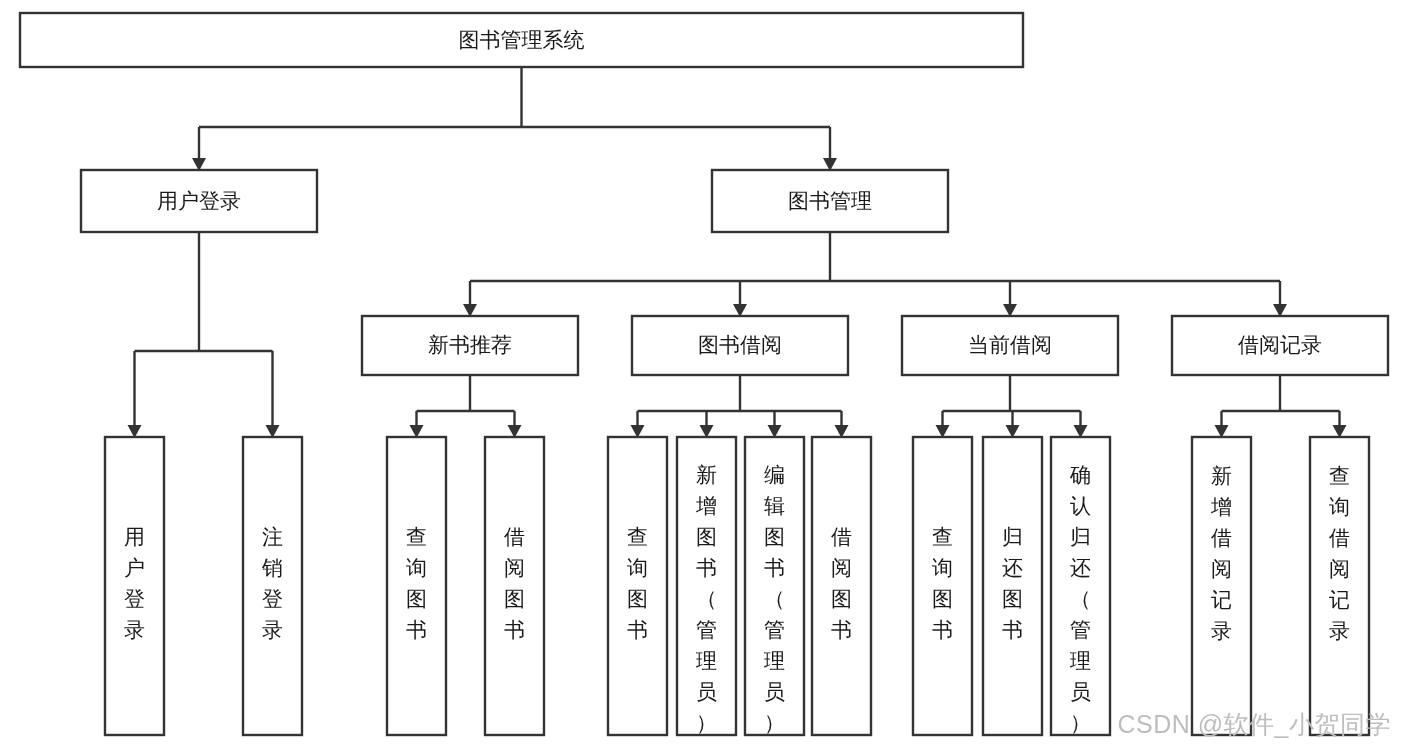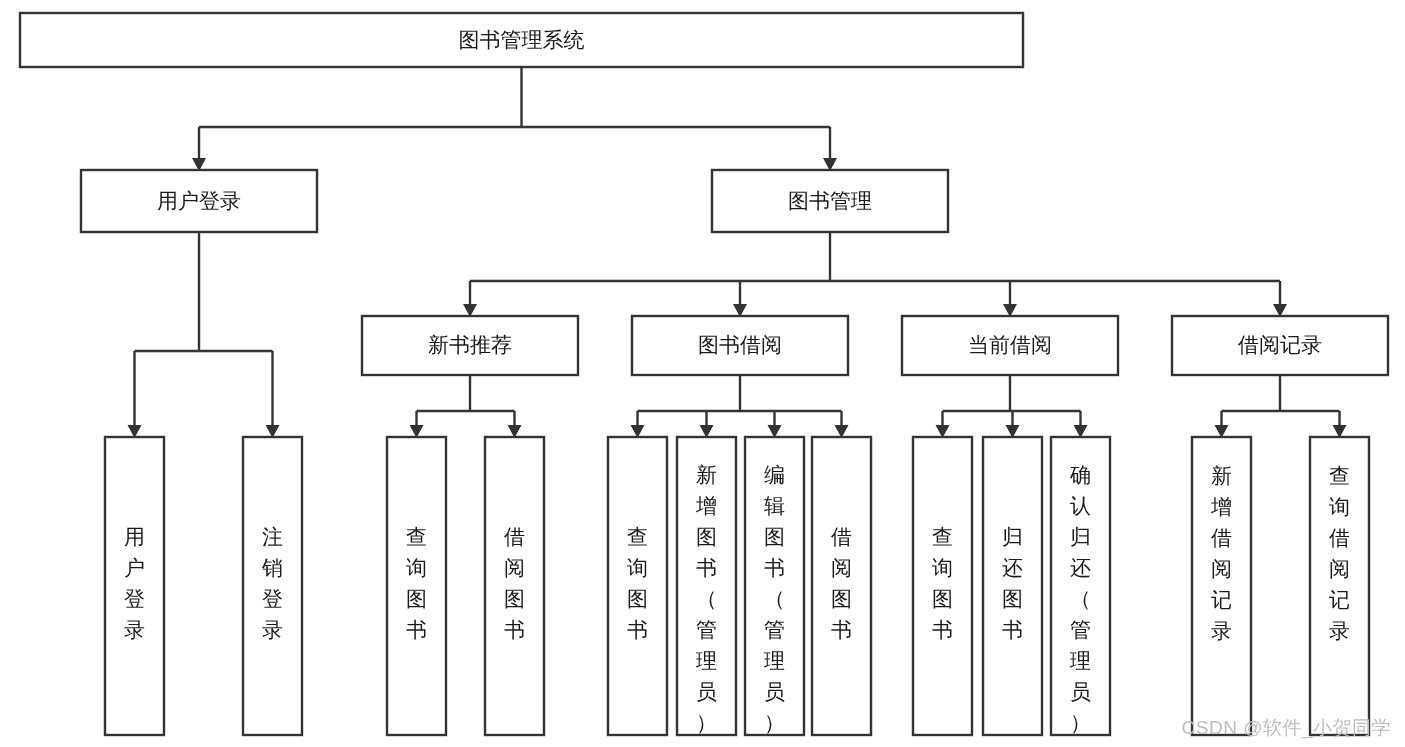--- a/index.html
+++ b/index.html
@@ -52,21 +52,21 @@
     font-family: "Liberation Sans", "DejaVu Sans", sans-serif;
     fill: #1a1a1a;
     font-size: 21px;
     text-anchor: middle;
   }
   .watermark {
     position: absolute;
     right: 14px;
     bottom: 6px;
     font-family: "Liberation Sans", "DejaVu Sans", sans-serif;
-    font-size: 19px;
+    font-size: 25px;
     color: #bdbdbd;
     letter-spacing: 0.5px;
     white-space: nowrap;
     pointer-events: none;
   }
 </style>
 </head>
 <body>
 
 <div id="diagram-root">

